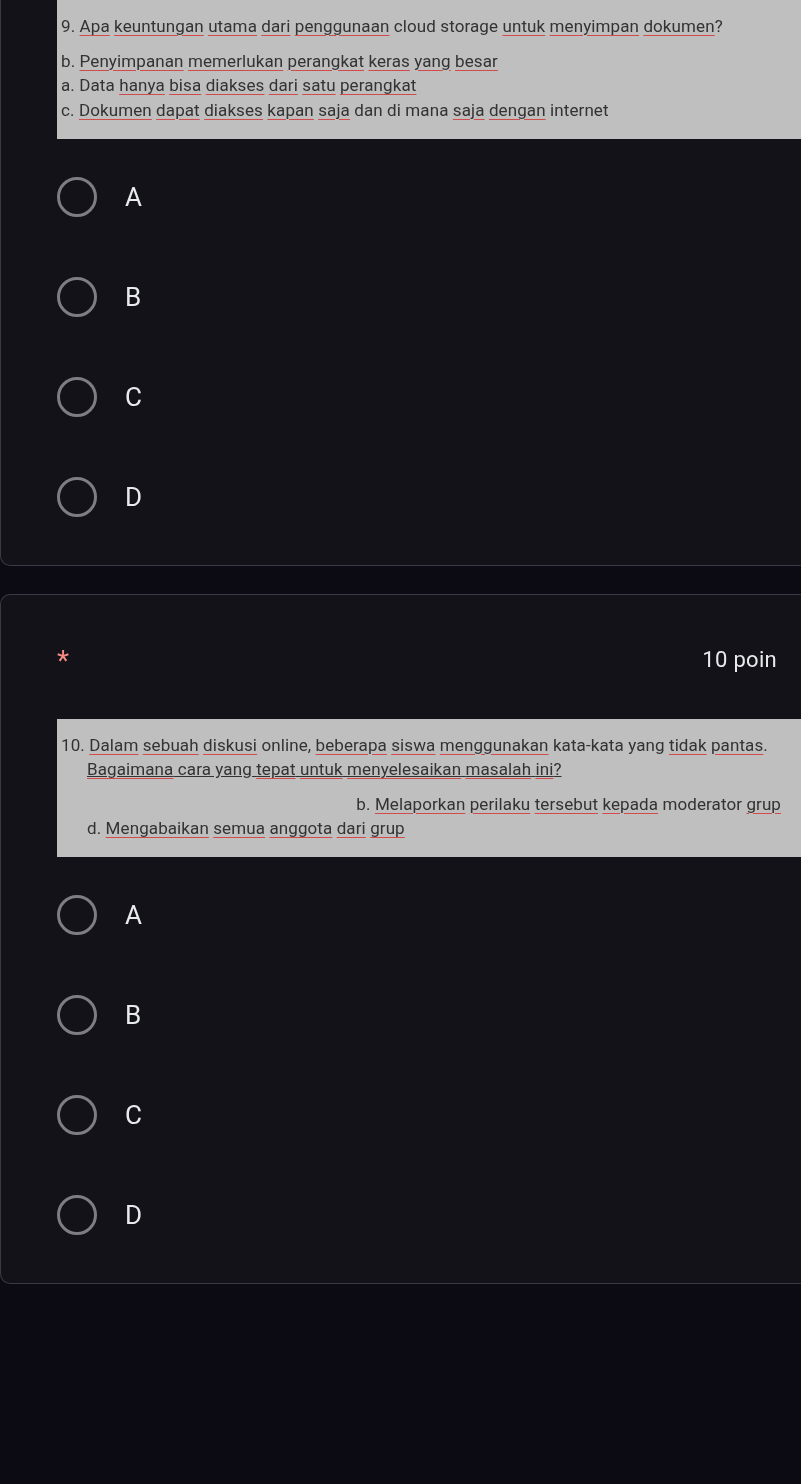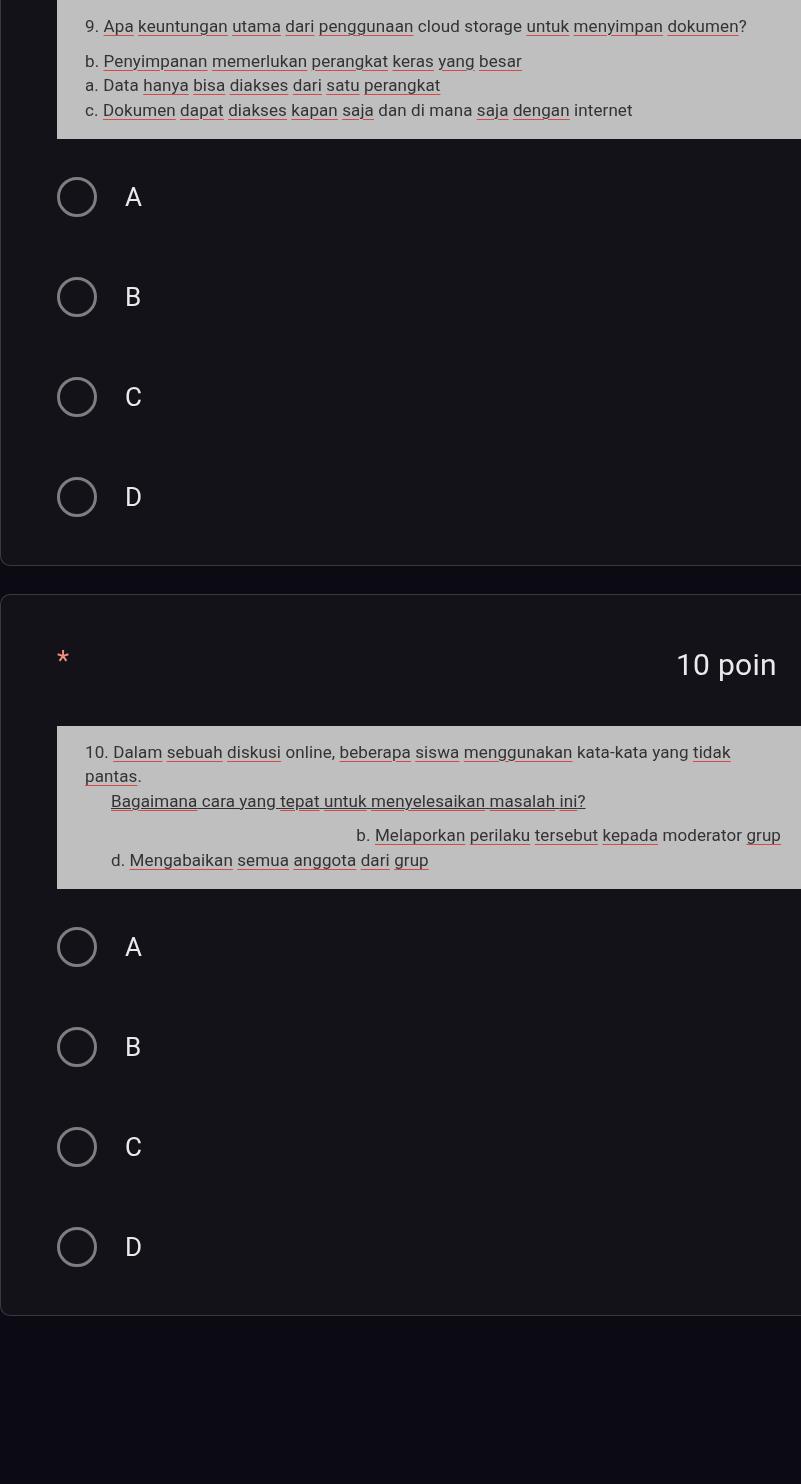--- a/index.html
+++ b/index.html
@@ -20,21 +20,21 @@
     border-top-right-radius: 0;
     border-bottom-right-radius: 0;
   }
   .card-top-cut {
     border-top: none;
     border-top-left-radius: 0;
   }
   .qimg {
     background: #bfbfc0;
     color: #222;
-    padding: 14px 20px 16px 28px;
+    padding: 14px 20px 16px 4px;
     font-size: 17px;
     line-height: 1.45;
     margin-left: 56px;
   }
   .qimg .qline {
     color: #333;
     letter-spacing: 0.1px;
   }
   .qimg .spaced {
     height: 10px;
@@ -77,21 +77,21 @@
     padding: 52px 24px 44px 56px;
     font-size: 24px;
   }
   .req {
     color: #f28b82;
     font-size: 28px;
     line-height: 1;
   }
   .points {
     color: #e8eaed;
-    font-size: 30px;
+    font-size: 22px;
     letter-spacing: 0.3px;
   }
 </style>
 </head>
 <body>
 
 <div class="card card-top-cut">
   <div class="qimg">
     <div class="qline"><span>9. </span><span class="under-red">Apa</span><span> </span><span class="under-red">keuntungan</span><span> </span><span class="under-red">utama</span><span> </span><span class="under-red">dari</span><span> </span><span class="under-red">penggunaan</span><span> cloud storage </span><span class="under-red">untuk</span><span> </span><span class="under-red">menyimpan</span><span> </span><span class="under-red">dokumen</span><span>?</span></div>
     <div class="spaced"></div>

